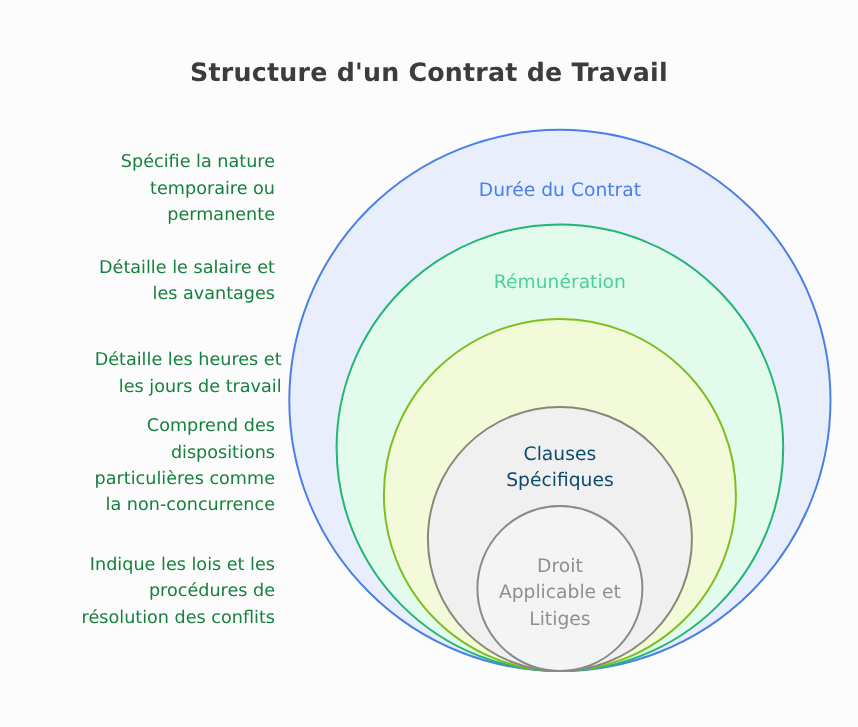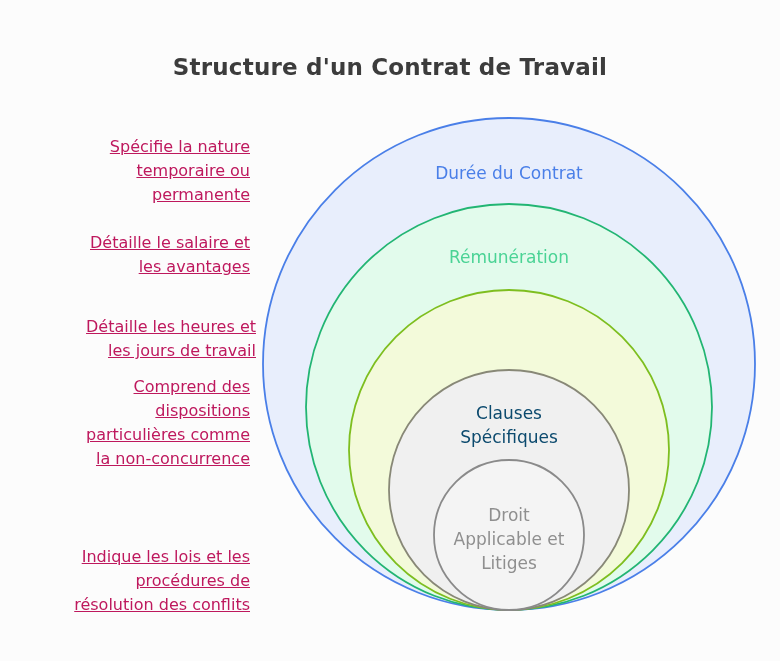--- a/index.html
+++ b/index.html
@@ -53,23 +53,22 @@
     white-space: pre-line;
     pointer-events: none;
   }
 
   
   .desc-note {
     position: absolute;
     text-align: right;
     font-size: 16px;
     line-height: 24px;
-    color: #be185d;
+    color: #15803d;
     white-space: pre-line;
-    text-decoration: underline;
   }
 </style>
 </head>
 <body>
 
 <div id="diagram-root">
 
   <div class="chart-title">Structure d'un Contrat de Travail</div>
 
   <svg id="venn-svg" viewBox="0 0 780 661">
@@ -94,17 +93,17 @@
 temporaire ou
 permanente</div>
   <div class="desc-note" style="left:24px; top:231px; width:226px;">Détaille le salaire et
 les avantages</div>
   <div class="desc-note" style="left:24px; top:375px; width:226px;">Comprend des
 dispositions
 particulières comme
 la non-concurrence</div>
   <div class="desc-note" style="left:24px; top:315px; width:232px;">Détaille les heures et
 les jours de travail</div>
-  <div class="desc-note" style="left:24px; top:501px; width:226px;margin-top:44px;">Indique les lois et les
+  <div class="desc-note" style="left:24px; top:501px; width:226px;">Indique les lois et les
 procédures de
 résolution des conflits</div>
 
 </div>
 
 </body></html>

